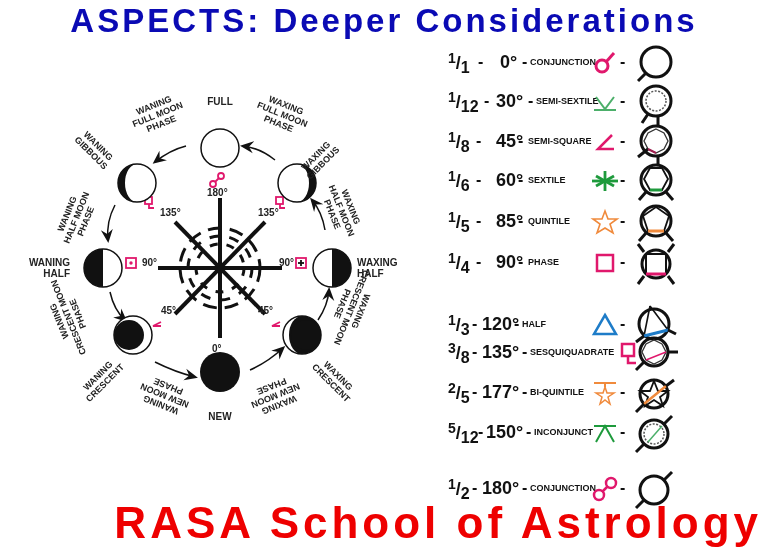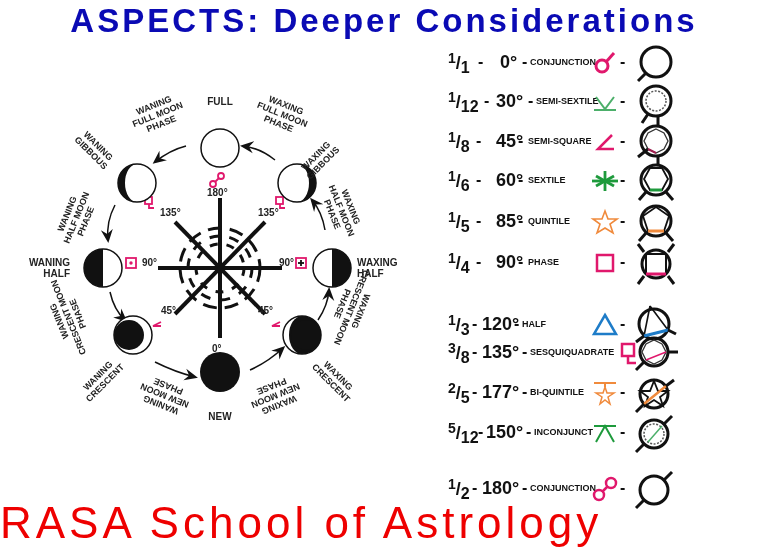--- a/index.html
+++ b/index.html
@@ -1,18 +1,18 @@
 <!DOCTYPE html>
 <html><head>
 <meta charset="utf-8">
 <style>
   html, body { margin:0; padding:0; background:#fff; }
   body { width:768px; height:558px; position:relative; overflow:hidden; font-family:"Liberation Sans", sans-serif; }
   .title { position:absolute; left:0; top:2px; width:768px; text-align:center; font-weight:bold; font-size:33px; letter-spacing:3px; color:#0a0ab4; }
-  .footer { position:absolute; left:0; top:498px; width:762px; text-align:left; font-weight:normal; font-size:44px; letter-spacing:4px; color:#ee0000; }
+  .footer { position:absolute; left:0; top:498px; width:762px; text-align:right; font-weight:bold; font-size:44px; letter-spacing:4px; color:#ee0000; }
   .wheel { position:absolute; left:0; top:40px; width:430px; height:460px; }
   .wheel svg text { font-family:"Liberation Sans", sans-serif; font-weight:bold; fill:#222; }
   .aspects { position:absolute; left:440px; top:44px; width:300px; }
   .row { position:absolute; left:0; height:40px; width:300px; }
   .frac { position:absolute; left:8px; top:6px; font-weight:bold; font-size:18px; color:#111; width:40px; white-space:nowrap; }
   .frac sup { font-size:14px; vertical-align:6px; }
   .frac sub { font-size:16px; vertical-align:-4px; }
   .deg { position:absolute; top:8px; font-weight:bold; font-size:18px; color:#111; white-space:nowrap; }
   .name { position:absolute; top:13px; font-weight:bold; font-size:9px; color:#111; white-space:nowrap;text-align:center; }
   .glyph { position:absolute; left:150px; top:4px; width:30px; height:30px; }

